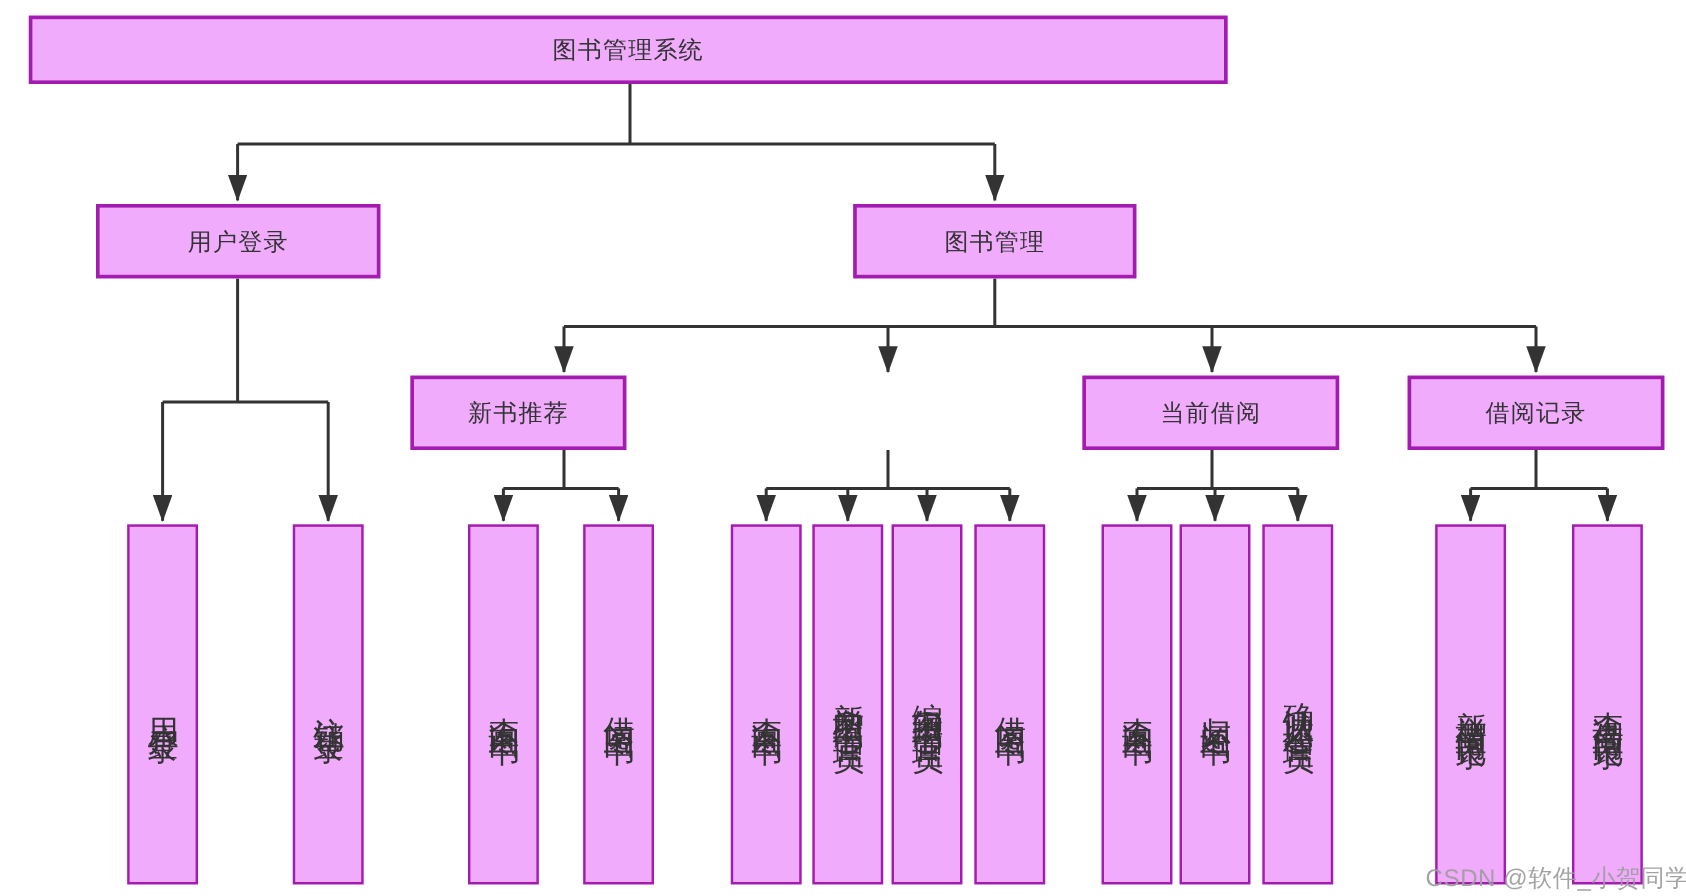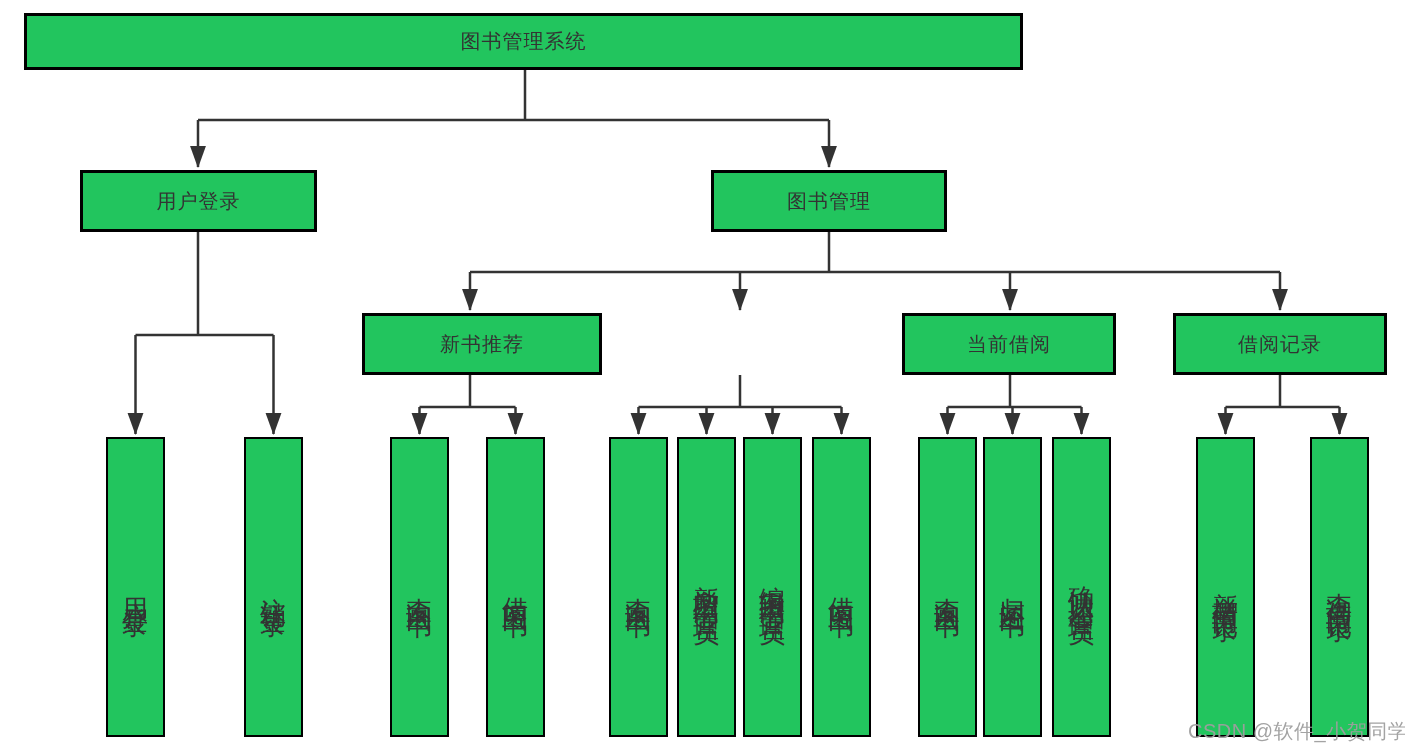--- a/index.html
+++ b/index.html
@@ -19,27 +19,28 @@
     position: absolute;
     left: 0;
     top: 0;
     width: 1405px;
     height: 747px;
     z-index: 1;
   }
   .node {
     position: absolute;
     box-sizing: border-box;
-    border: 3px solid #000000;
-    background: #22c55e;
+    border: 3px solid #a21caf;
+    background: #f0abfc;
     display: flex;
     align-items: center;
     justify-content: center;
     color: #333333;
     z-index: 2;
+    font-family: Liberation Serif, serif;
   }
   .hnode {
     font-size: 20px;
     letter-spacing: 1px;
   }
   .root {
     left: 24px; top: 13px; width: 999px; height: 57px;
   }
   .branch, .group {
     top: 170px; height: 62px;
@@ -113,21 +114,21 @@
       <line x1="1225.5" y1="407" x2="1225.5" y2="434" marker-end="url(#ah)"></line>
       <line x1="1339.5" y1="407" x2="1339.5" y2="434" marker-end="url(#ah)"></line>
     </g>
   </svg>
 
   <div class="node hnode root">图书管理系统</div>
 
   <div class="node hnode branch" style="left:80px;width:237px;">用户登录</div>
   <div class="node hnode branch" style="left:711px;width:236px;">图书管理</div>
 
-  <div class="node hnode group" style="left:362px;width:240px;">新书推荐</div>
+  <div class="node hnode group" style="left:342px;width:180px;">新书推荐</div>
   <div class="node hnode group" style="left:1173px;width:214px;">借阅记录</div>
   <div class="node hnode group" style="left:902px;width:214px;">当前借阅</div>
 
   <div class="node leaf" style="left:106px;">
     <span>用户登录</span>
   </div>
   <div class="node leaf" style="left:244px;">
     <span>注销登录</span>
   </div>
   <div class="node leaf" style="left:390px;">

